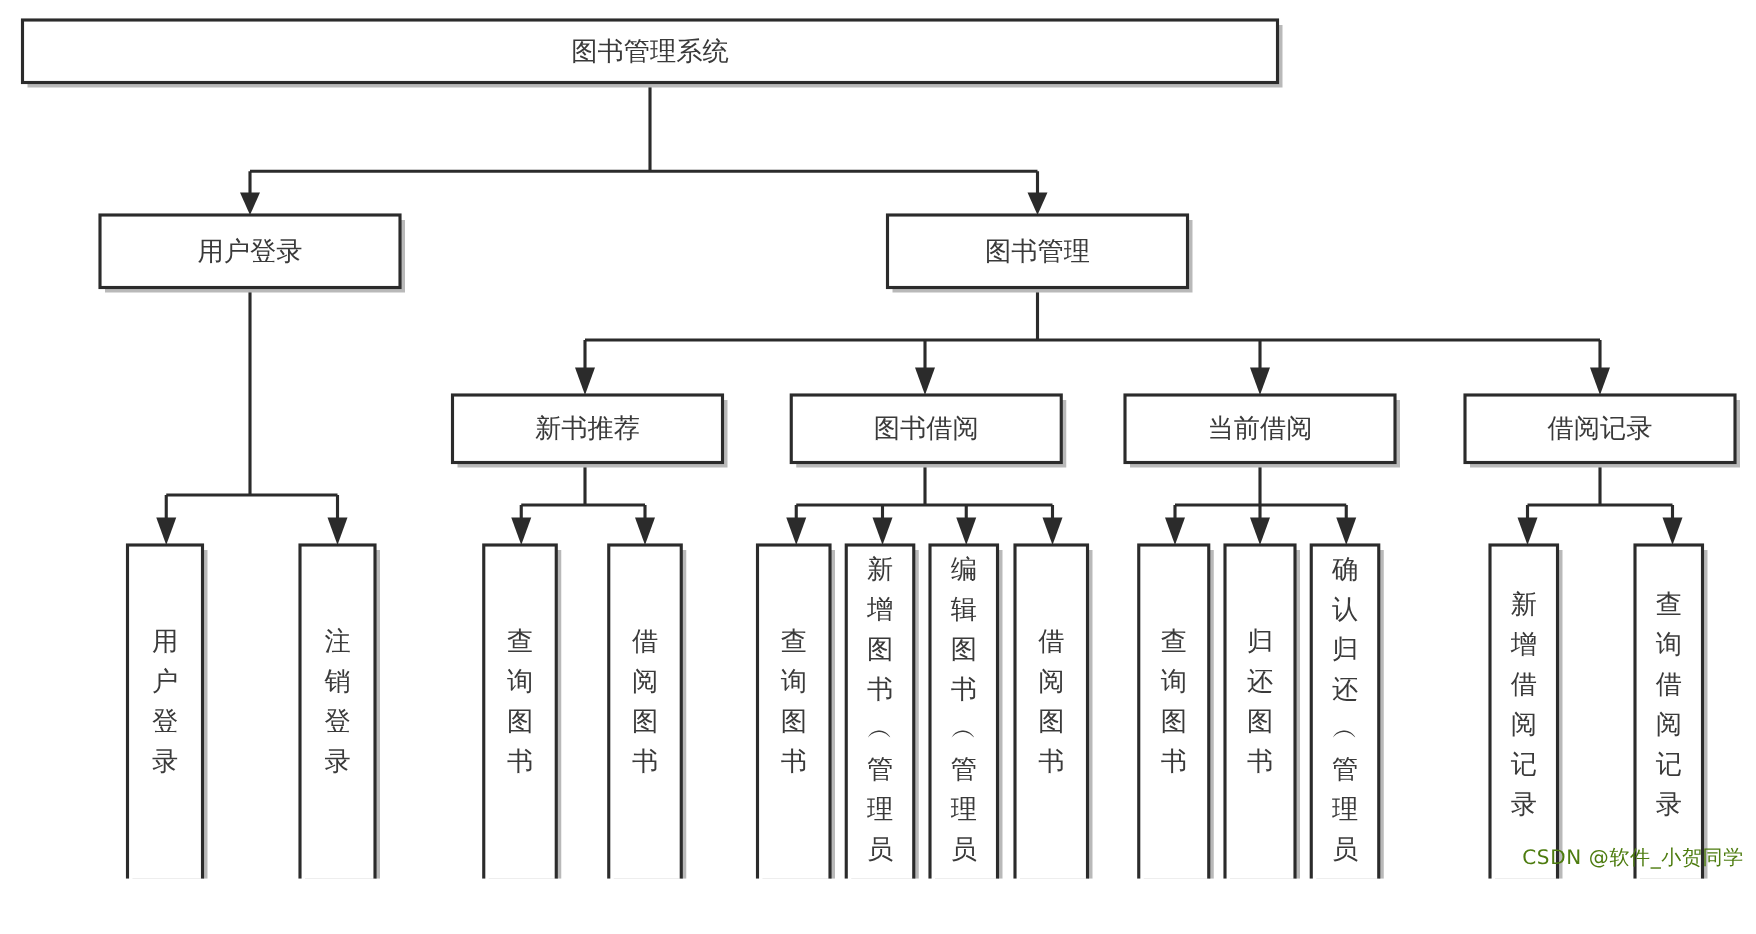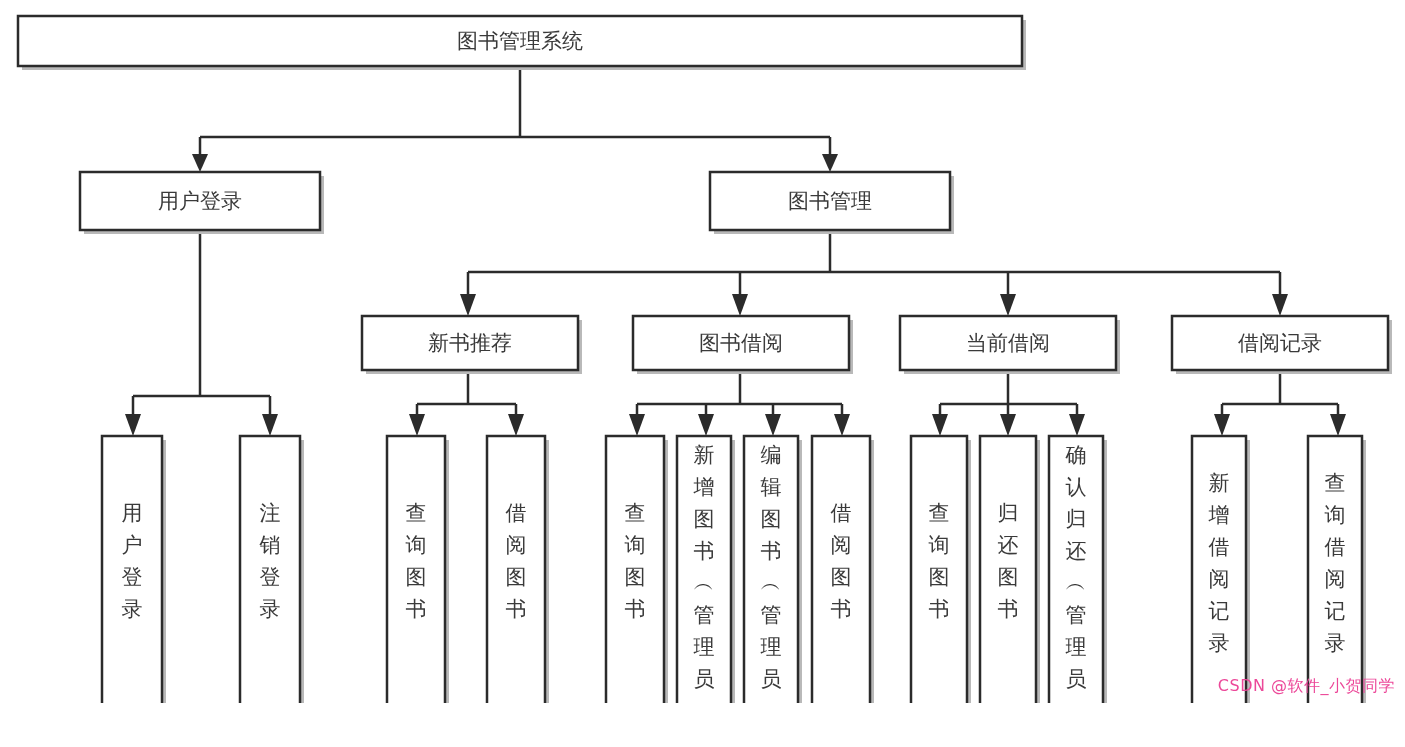--- a/index.html
+++ b/index.html
@@ -53,21 +53,21 @@
     font-size: 21px;
     fill: #3a3a3a;
     text-anchor: middle;
   }
   .watermark {
     position: absolute;
     right: 10px;
     bottom: 6px;
     font-family: "DejaVu Sans", sans-serif;
     font-size: 16px;
-    color: #ec4899;
+    color: #4d7c0f;
     letter-spacing: 0.5px;
     white-space: nowrap;
     user-select: none;
   }
 </style>
 </head>
 <body>
 
 <div id="page">
 

